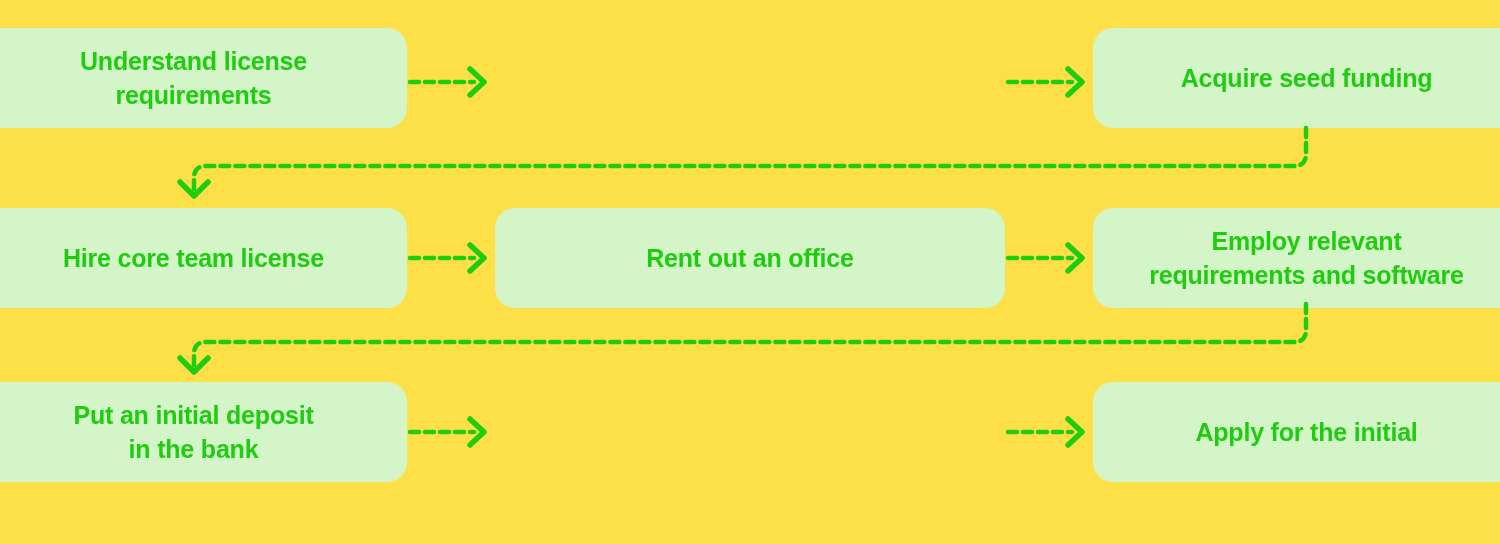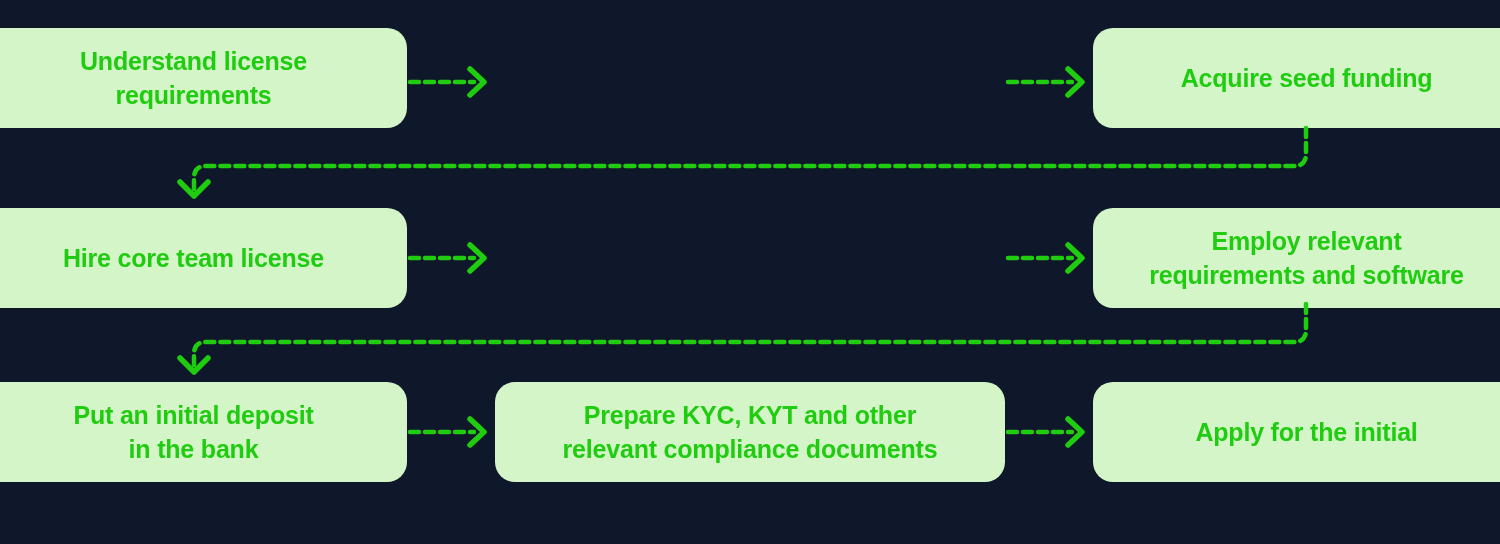--- a/index.html
+++ b/index.html
@@ -4,21 +4,21 @@
 <style>
   html, body {
     margin: 0;
     padding: 0;
     background: #ffffff;
   }
   #canvas {
     position: relative;
     width: 1500px;
     height: 544px;
-    background: #0f172a;
+    background: #fde047;
     overflow: hidden;
     font-family: "Liberation Sans", sans-serif;
   }
   .node {
     position: absolute;
     box-sizing: border-box;
     background: #d3f5c8;
     border-radius: 20px;
     display: flex;
     align-items: center;
@@ -55,35 +55,34 @@
 
 
   <div class="node" style="left:1093px; top:28px; width:427px; height:100px;">
     <span class="node-label">Acquire seed funding</span>
   </div>
 
   <div class="node" style="left:-20px; top:208px; width:427px; height:100px;">
     <span class="node-label">Hire core team license</span>
   </div>
 
+  <div class="node" style="left:495px; top:208px; width:510px; height:100px;">
+    <span class="node-label">Rent out an office</span>
+  </div>
 
   <div class="node" style="left:1093px; top:208px; width:427px; height:100px;">
     <span class="node-label">Employ relevant
 requirements and software</span>
   </div>
 
   <div class="node" style="left:-20px; top:382px; width:427px; height:100px;">
     <span class="node-label">Put an initial deposit
 in the bank</span>
   </div>
 
-  <div class="node" style="left:495px; top:382px; width:510px; height:100px;">
-    <span class="node-label">Prepare KYC, KYT and other
-relevant compliance documents</span>
-  </div>
 
   <div class="node" style="left:1093px; top:382px; width:427px; height:100px;">
     <span class="node-label">Apply for the initial</span>
   </div>
 
   <div class="conn" style="left:408px; top:62px; width:88px; height:40px;">
     <svg width="88" height="40" viewBox="0 0 88 40">
       <path d="M2 20 H 66" stroke="#1fcc0f" stroke-width="4.5" fill="none" stroke-dasharray="9 6" stroke-linecap="round"></path>
       <path d="M62 7 L 76 20 L 62 33" stroke="#1fcc0f" stroke-width="5.5" fill="none" stroke-linecap="round" stroke-linejoin="round"></path>
     </svg>

